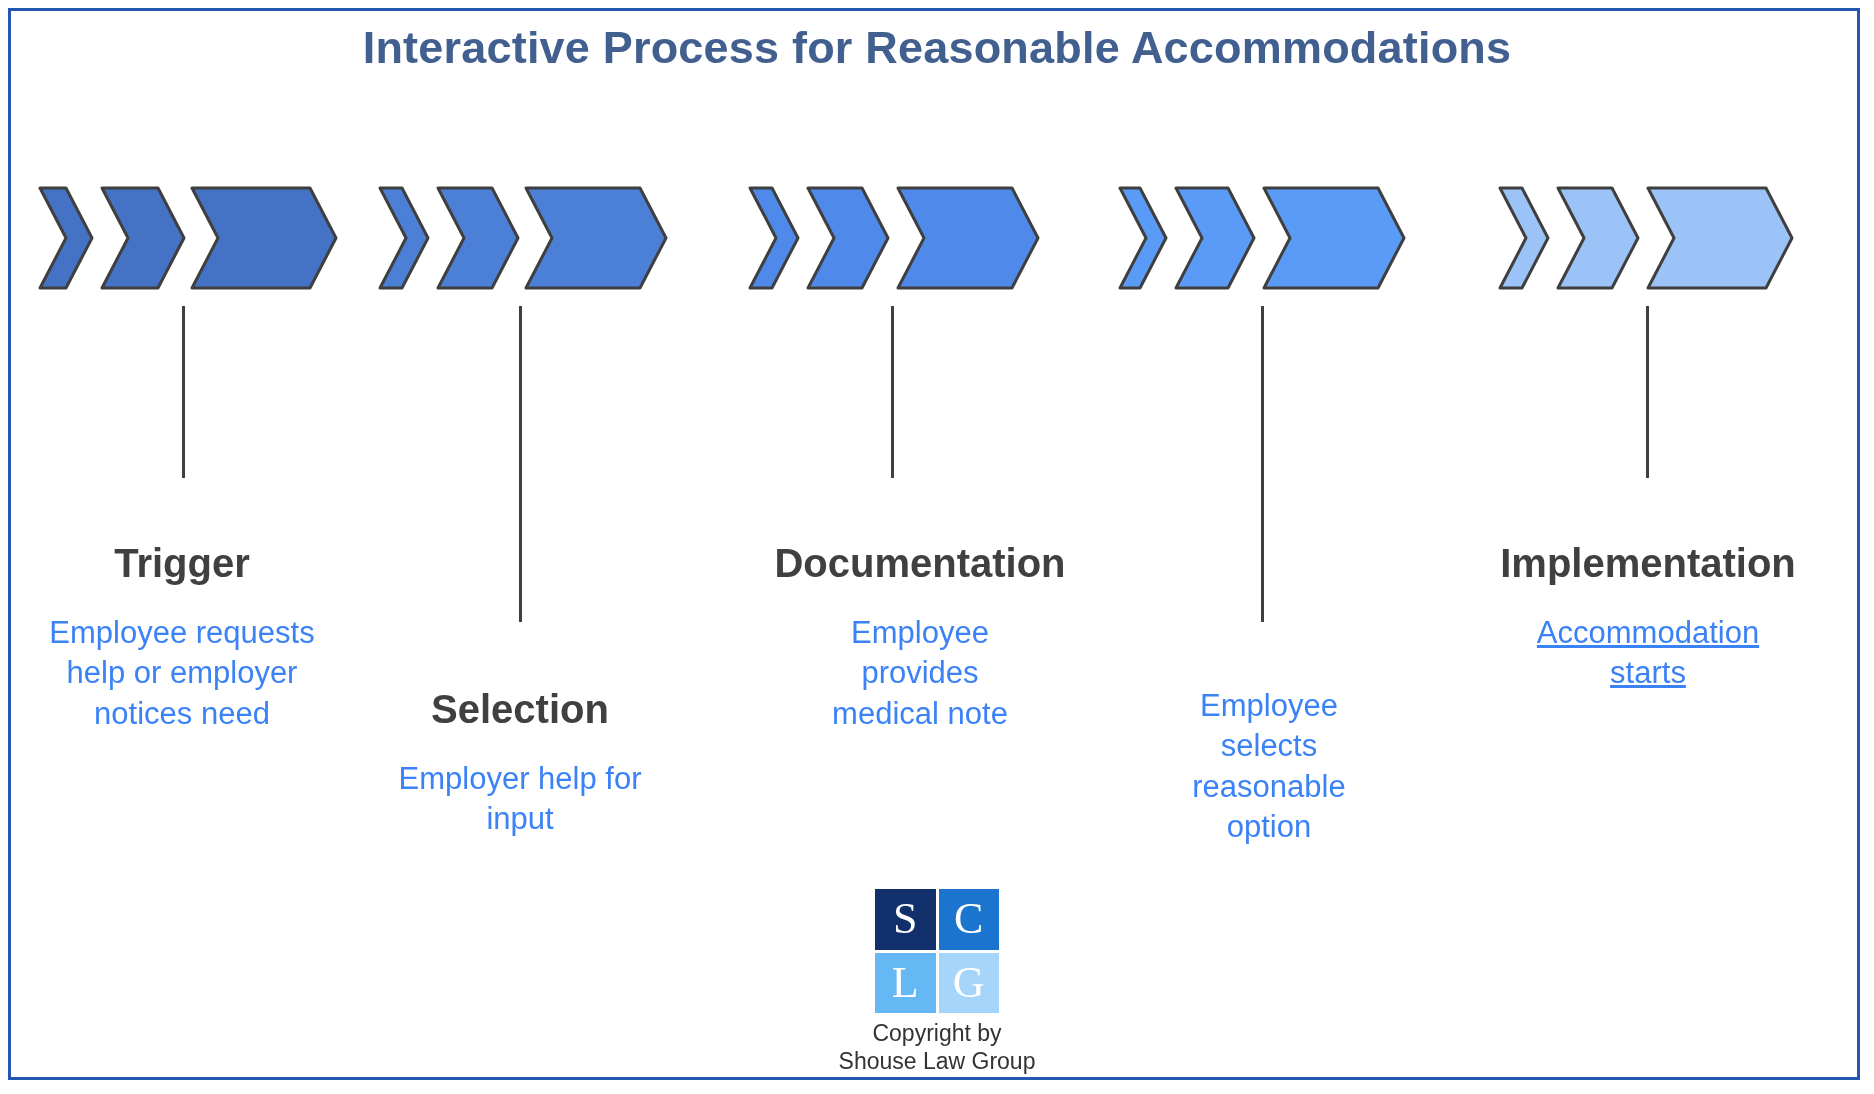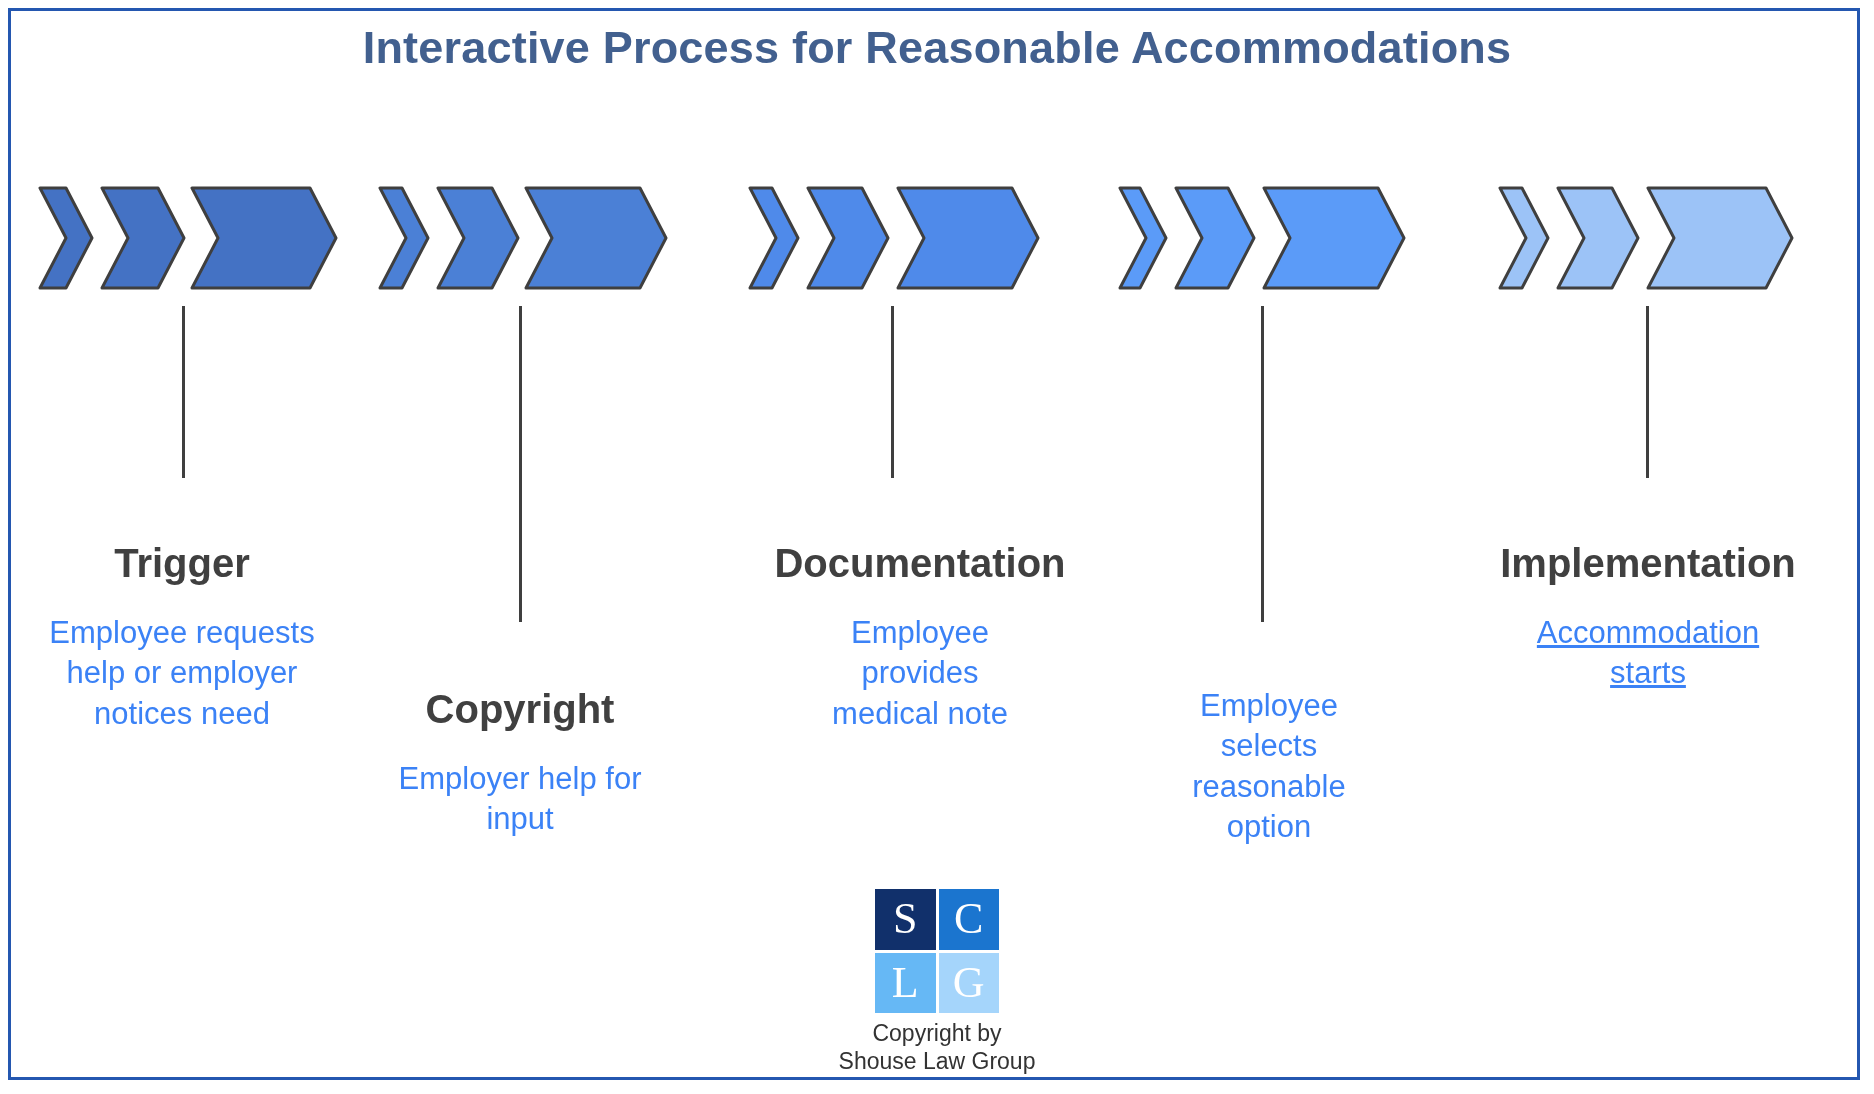--- a/index.html
+++ b/index.html
@@ -170,21 +170,21 @@
       </div>
       <div class="chev" style="left:146px; width:144px;">
         <svg viewBox="0 0 144 104" preserveAspectRatio="none">
           <polygon points="2,2 116,2 142,52 116,102 2,102 28,52" fill="#4B80D6" stroke="#3f3f3f" stroke-width="3" stroke-linejoin="round"></polygon>
         </svg>
       </div>
     </div>
   </div>
   <div class="connector" style="left:519px; top:306px; height:316px;"></div>
   <div class="label-block" style="left:370px; top:658px; width:300px;">
-    <div class="label-title">Copyright</div>
+    <div class="label-title">Selection</div>
     <div class="label-desc">Employer help for input</div>
   </div>
 
   <div class="stage" style="left:748px; width:292px;">
     <div class="chev-row">
       <div class="chev" style="left:0px; width:52px;">
         <svg viewBox="0 0 52 104" preserveAspectRatio="none">
           <polygon points="2,2 24,2 50,52 24,102 2,102 28,52" fill="#4F8AEA" stroke="#3f3f3f" stroke-width="3" stroke-linejoin="round"></polygon>
         </svg>
       </div>

